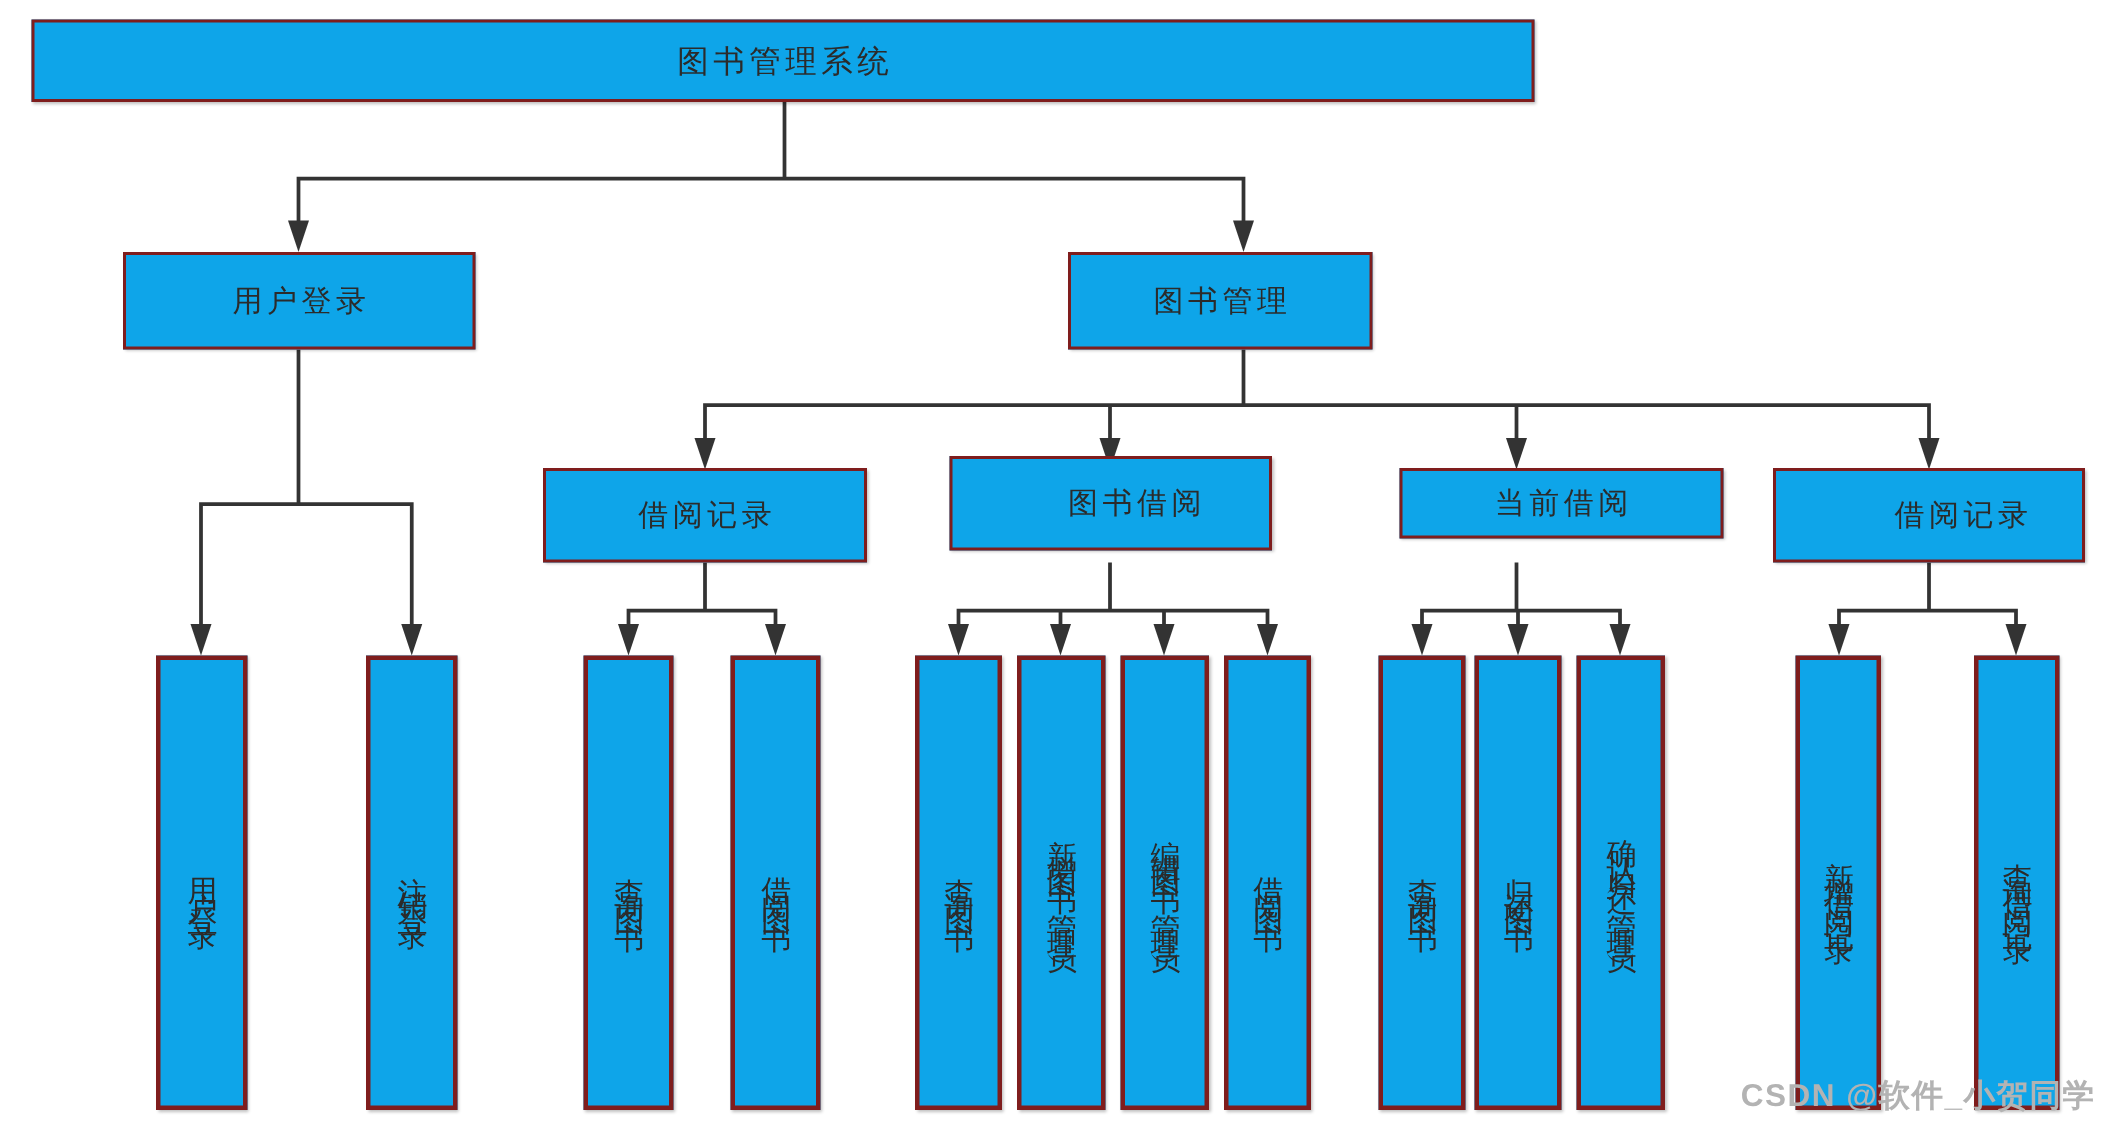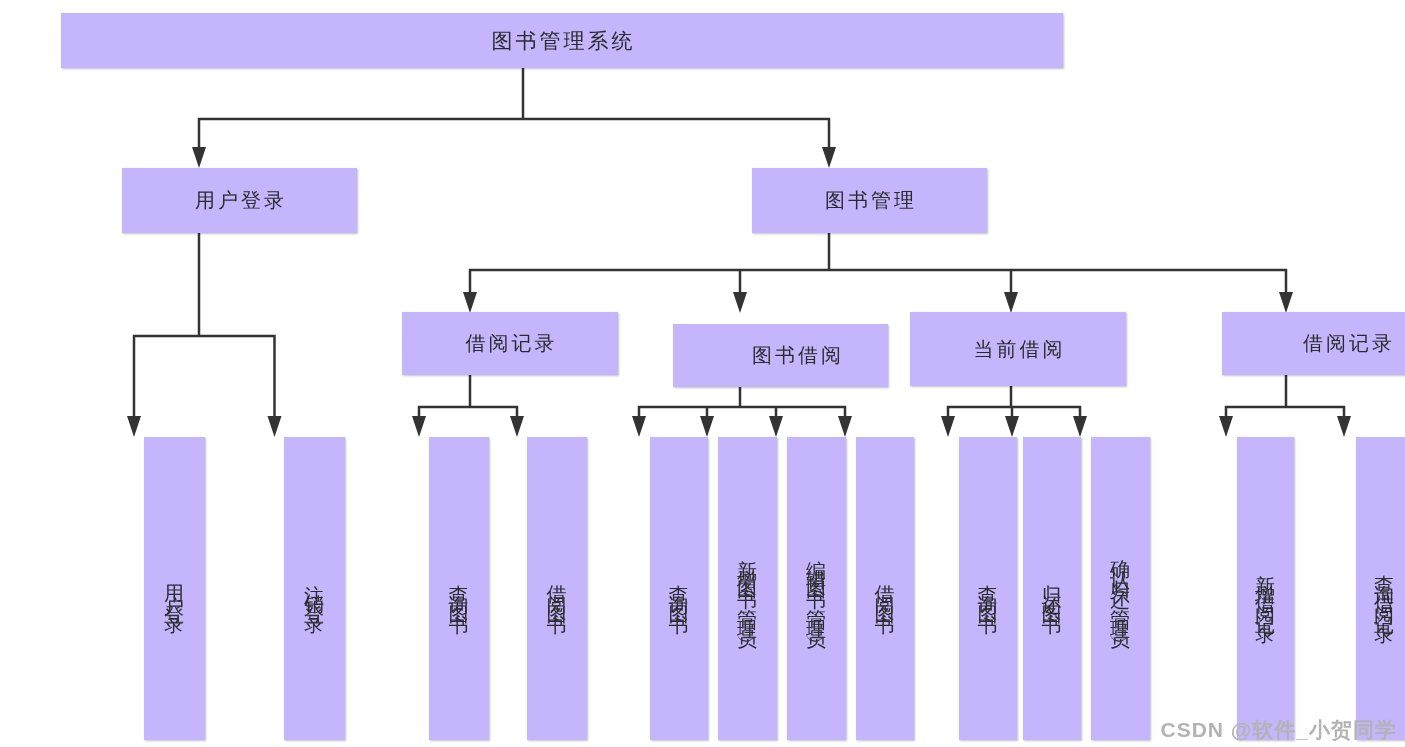--- a/index.html
+++ b/index.html
@@ -16,28 +16,27 @@
   }
   .connectors {
     position: absolute;
     left: 0; top: 0;
     width: 1405px; height: 747px;
     pointer-events: none;
   }
   .node {
     position: absolute;
     box-sizing: border-box;
-    background: #c4b5fd;
-    border: 2px solid #c4b5fd;
+    background: #0ea5e9;
+    border: 2px solid #7f1d1d;
     display: flex;
     align-items: center;
     justify-content: center;
     color: #2b2b2b;
     box-shadow: 1px 1px 2px rgba(0,0,0,0.25);
-    margin-left: 40px;
   }
   .node.h {
     font-size: 20px;
     letter-spacing: 3px;
     text-indent: 3px; 
     white-space: nowrap;
   }
   .node.root-box { font-size: 21px; }
   .node.v {
     border-width: 3px;
@@ -103,25 +102,25 @@
       <polygon points="1005,416 1019,416 1012,437"></polygon>
       <polygon points="1073,416 1087,416 1080,437"></polygon>
       <polygon points="1219,416 1233,416 1226,437"></polygon>
       <polygon points="1337,416 1351,416 1344,437"></polygon>
     </g>
   </svg>
 
   <div class="node h root-box" style="left:21px; top:13px; width:1002px; height:55px;">图书管理系统</div>
 
   <div class="node h" style="left:82px; top:168px; width:235px; height:65px;">用户登录</div>
-  <div class="node h" style="left:712px; top:168px; width:235px; height:65px;">图书管理</div>
+  <div class="node h" style="left:712px; top:168px; width:203px; height:65px;">图书管理</div>
 
   <div class="node h" style="left:362px; top:312px; width:216px; height:63px;">借阅记录</div>
-  <div class="node h" style="left:633px; top:324px; width:215px; height:63px;padding-left:32px;">图书借阅</div>
-  <div class="node h" style="left:870px; top:312px; width:216px; height:74px;">当前借阅</div>
+  <div class="node h" style="left:633px; top:304px; width:215px; height:63px;padding-left:32px;">图书借阅</div>
+  <div class="node h" style="left:933px; top:312px; width:216px; height:47px;">当前借阅</div>
   <div class="node h" style="left:1182px; top:312px; width:208px; height:63px;padding-left:43px;">借阅记录</div>
 
   <div class="node v" style="left:104px; top:437px; width:61px; height:303px;">
     <span class="vtext">用户登录</span>
   </div>
   <div class="node v" style="left:244px; top:437px; width:61px; height:303px;">
     <span class="vtext">注销登录</span>
   </div>
 
   <div class="node v" style="left:389px; top:437px; width:60px; height:303px;">

